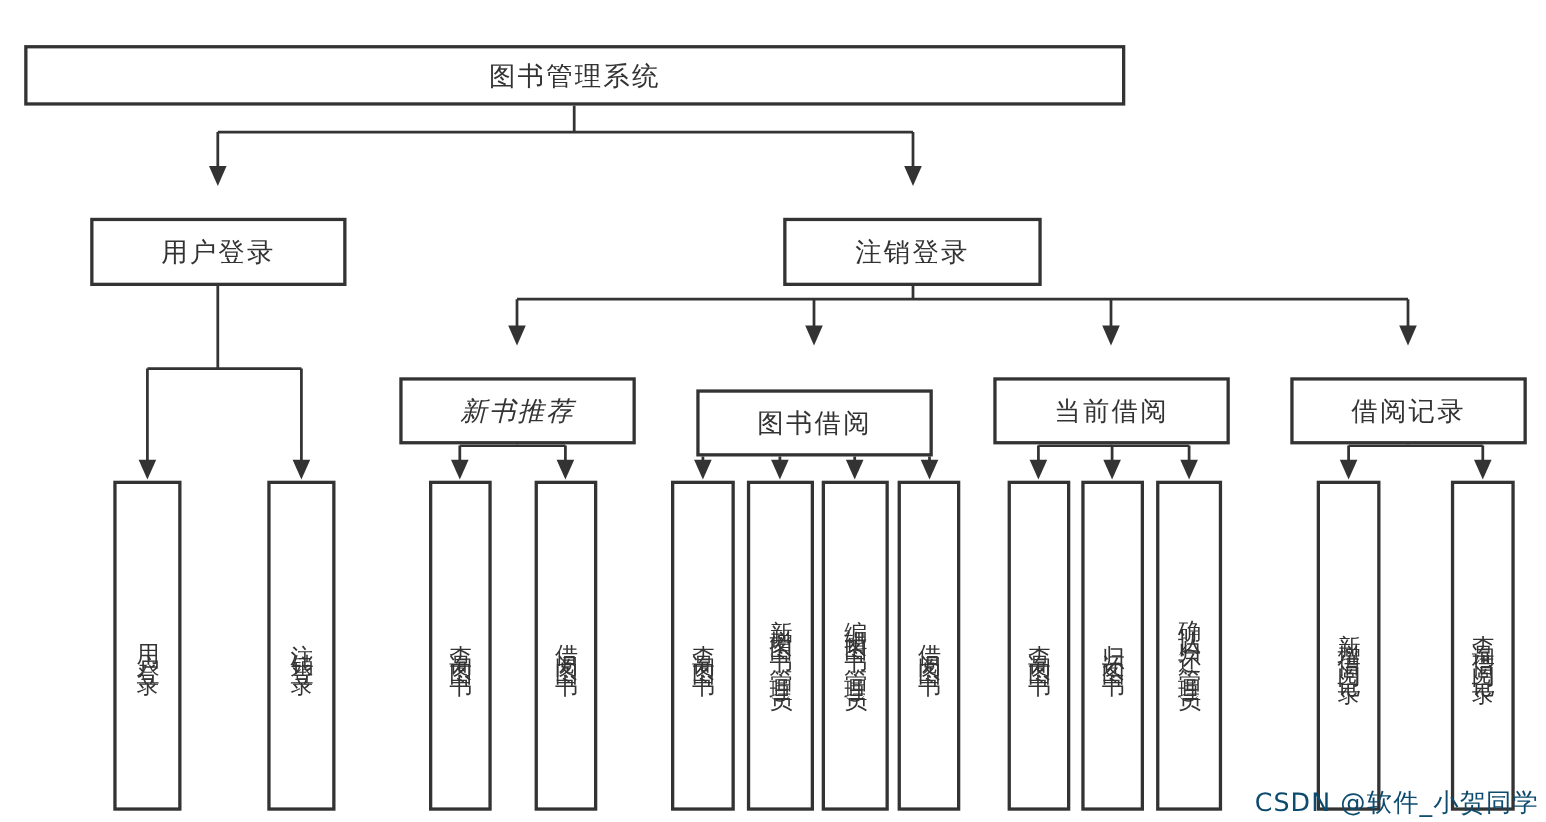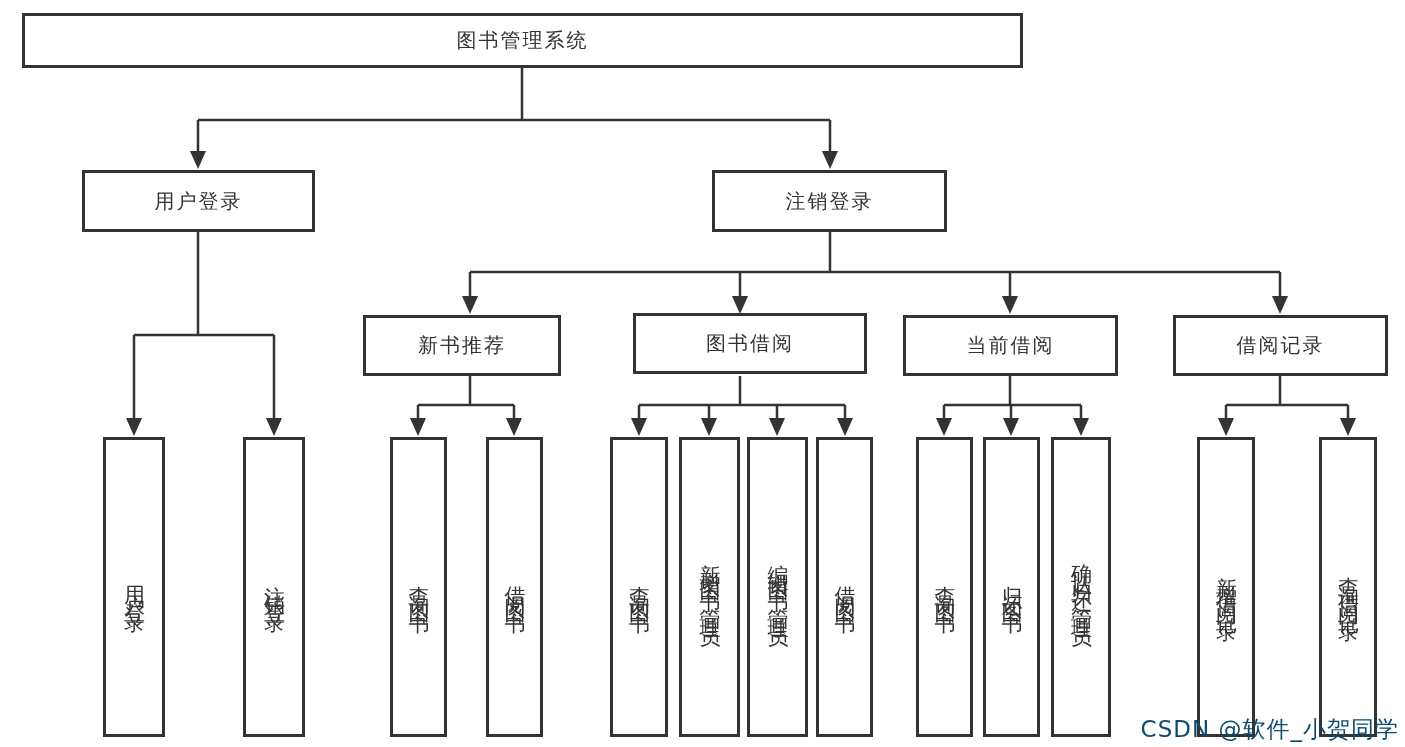--- a/index.html
+++ b/index.html
@@ -15,35 +15,35 @@
     position:absolute;
     box-sizing:border-box;
     border:3px solid #333333;
     background:#ffffff;
     color:#333333;
     display:flex;
     align-items:center;
     justify-content:center;
     z-index:2;
   }
-  .hnode{font-size:20px;letter-spacing:2px;}
+  .hnode{font-size:24px;letter-spacing:2px;margin-top:28px;}
   .vnode span{
     writing-mode:vertical-rl;
     text-orientation:mixed;
     font-size:21px;
     line-height:1;
     letter-spacing:9px;
     white-space:nowrap;
   }
   
   #n-root        {left:22px;  top:13px;  width:1001px;height:55px;}
   #n-user-login  {left:82px;  top:170px; width:233px; height:62px;}
   #n-book-mgmt   {left:712px; top:170px; width:235px; height:62px;}
-  #n-new-rec     {left:363px; top:315px; width:198px; height:61px;}
-  #n-book-borrow {left:633px; top:313px; width:234px; height:61px;text-align:center;}
+  #n-new-rec     {left:363px; top:315px; width:215px; height:61px;font-style:italic;}
+  #n-book-borrow {left:633px; top:326px; width:215px; height:61px;text-align:center;}
   #n-cur-borrow  {left:903px; top:315px; width:215px; height:61px;}
   #n-borrow-rec  {left:1173px;top:315px; width:215px; height:61px;text-align:center;}
   
   .vnode{top:437px;height:300px;}
   #n-leaf-login   {left:103px; width:62px;}
   #n-leaf-logout  {left:243px; width:62px;}
   #n-rec-query    {left:390px; width:57px;}
   #n-rec-borrow   {left:486px; width:57px;}
   #n-bb-query     {left:610px; width:58px;}
   #n-bb-add       {left:679px; width:61px;}

